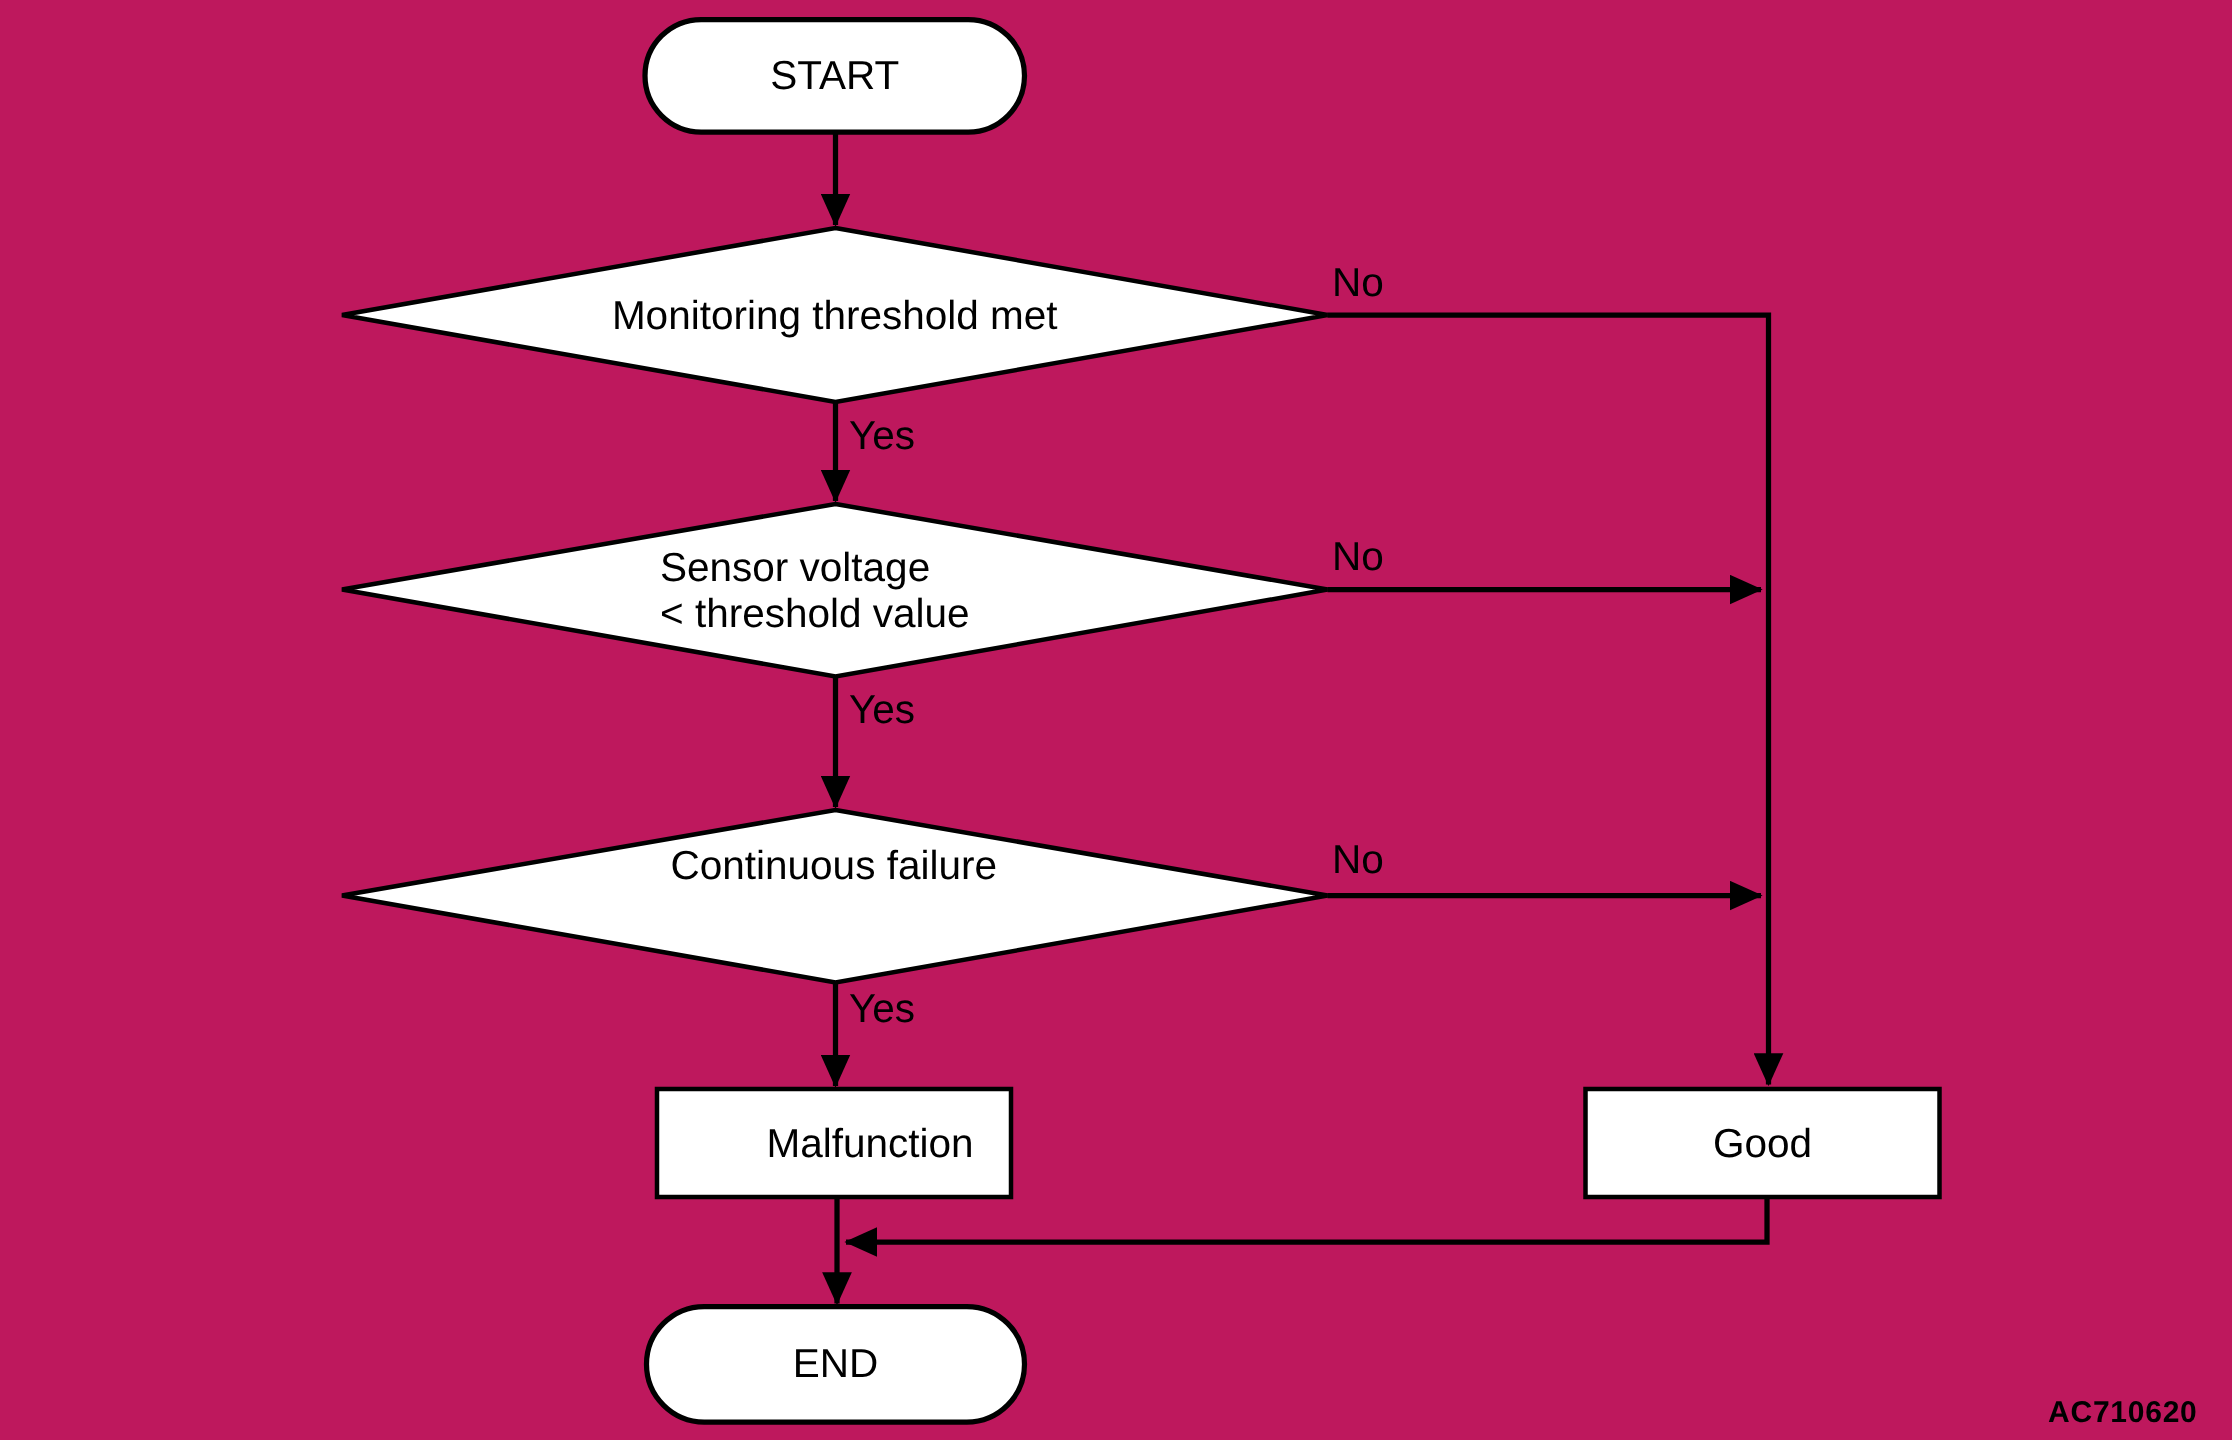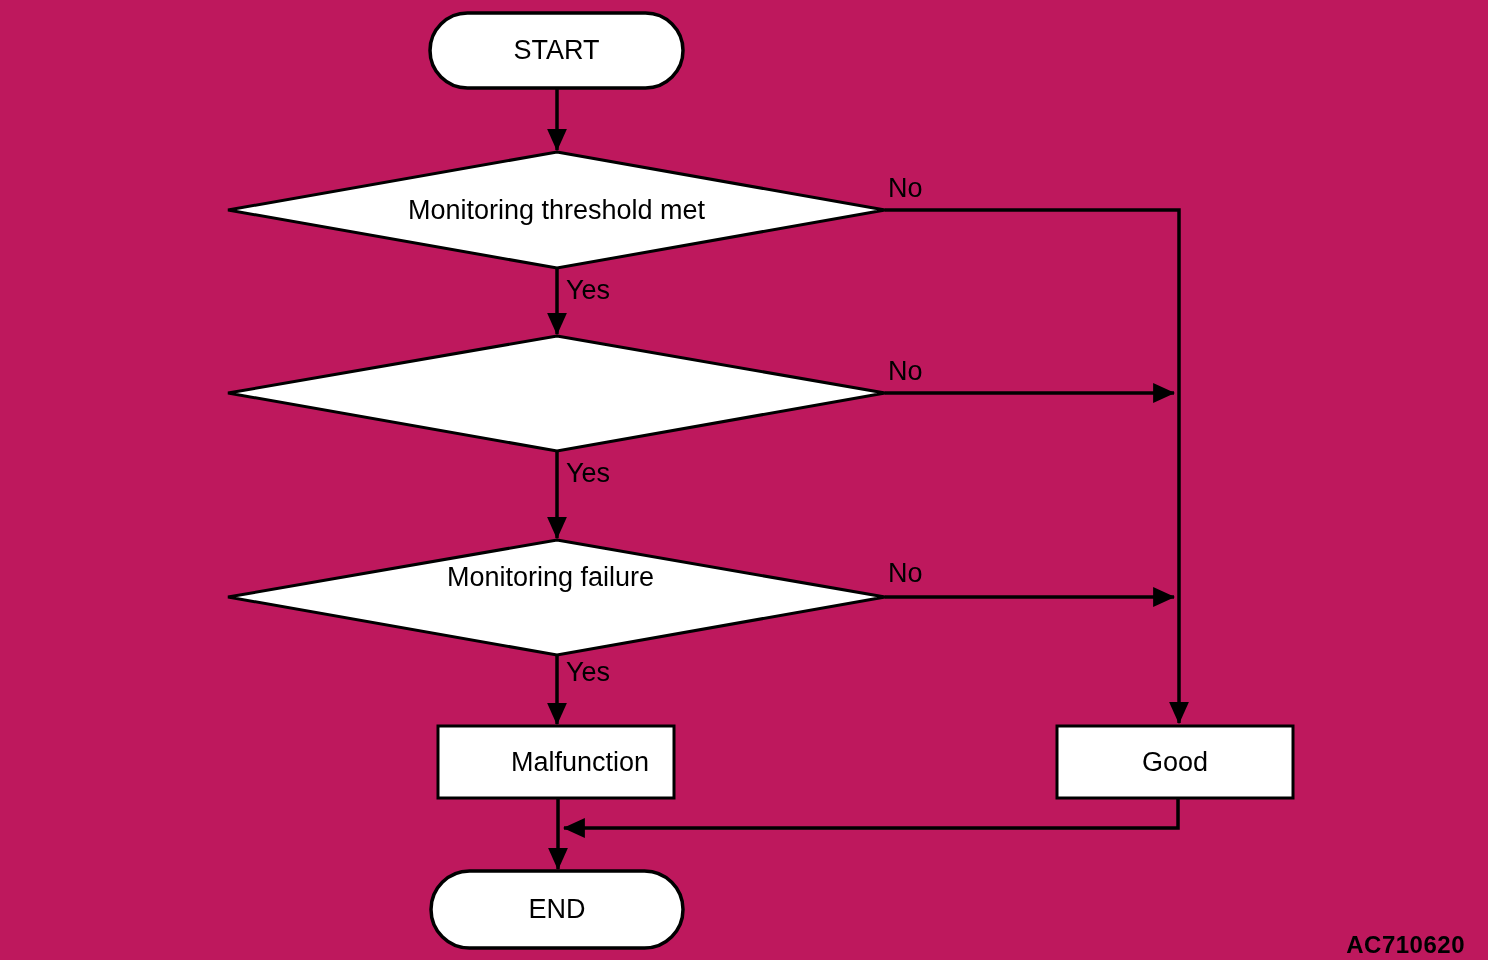--- a/index.html
+++ b/index.html
@@ -47,21 +47,21 @@
     justify-content: center;
     text-align: center;
   }
   .label.multiline span {
     display: block;
   }
   .figure-code {
     position: absolute;
     right: 23px;
     top: 931px;
-    font-size: 24px;
+    font-size: 20px;
     font-weight: bold;
     letter-spacing: 0.5px;
   }
 </style>
 </head>
 <body>
 
 <div class="canvas">
 
   <svg width="1488" height="960" viewBox="0 0 1488 960">
@@ -88,24 +88,26 @@
     <rect class="shape" x="438" y="726" width="236" height="72"></rect>
     <rect class="shape" x="1057" y="726" width="236" height="72"></rect>
     <rect class="shape terminator-shape" x="431" y="871" width="252" height="77" rx="38.5" ry="38.5"></rect>
   </svg>
 
   <div class="label centered" style="left:430px; top:13px; width:253px; height:75px;">START</div>
 
   <div class="label centered" style="left:228px; top:152px; width:657px; height:116px;">Monitoring threshold met</div>
 
   <div class="label multiline" style="left:440px; top:363px;">
+    <span>Sensor voltage</span>
+    <span>&lt; threshold value</span>
   </div>
 
   <div class="label multiline" style="left:447px; top:562px;">
-    <span>Monitoring failure</span>
+    <span>Continuous failure</span>
   </div>
 
   <div class="label centered" style="left:438px; top:726px; width:284px; height:72px;">Malfunction</div>
 
   <div class="label centered" style="left:431px; top:871px; width:252px; height:77px;">END</div>
 
   <div class="label centered" style="left:1057px; top:726px; width:236px; height:72px;">Good</div>
 
   <div class="label" style="left:888px; top:173px;">No</div>
   <div class="label" style="left:566px; top:275px;">Yes</div>

